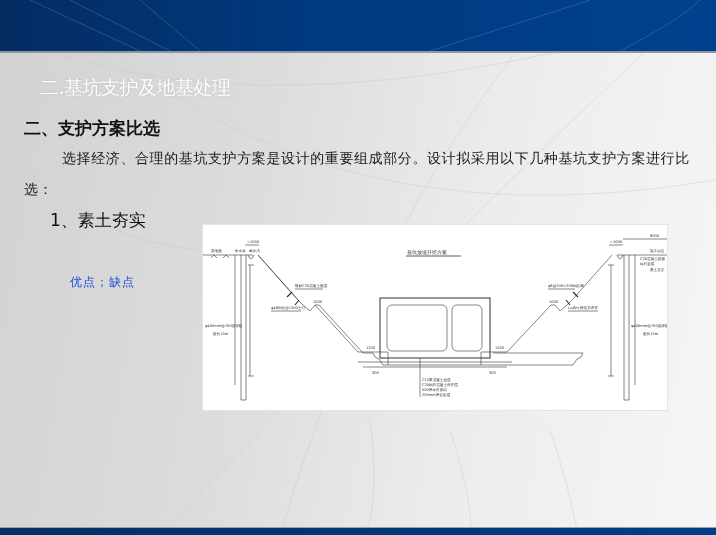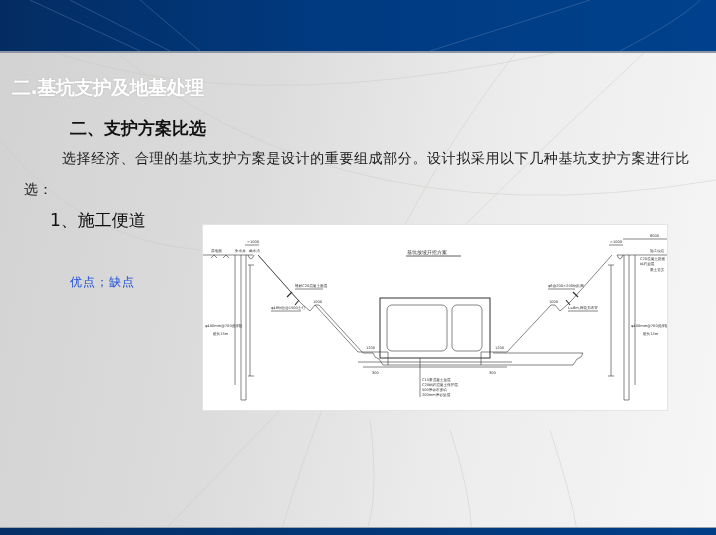--- a/index.html
+++ b/index.html
@@ -7,24 +7,24 @@
          font-family:"DejaVu Serif", "Liberation Serif", serif; }
   .bg { position:absolute; left:0; top:0; width:716px; height:535px;
         background: linear-gradient(100deg, #d2d2d2 0%, #dcdcdc 35%, #ececec 65%, #f6f6f6 100%); }
   .top-band { position:absolute; left:0; top:0; width:716px; height:51px;
         background: linear-gradient(90deg, #042c62 0%, #003a80 45%, #00418d 100%);
         border-bottom:2px solid #8d96a4; }
   .bottom-band { position:absolute; left:0; top:527px; width:716px; height:8px;
         background: linear-gradient(90deg, #052f66 0%, #003e88 100%);
         border-top:1px solid #9aa2ad; }
   .deco { position:absolute; left:0; top:0; width:716px; height:535px; pointer-events:none; }
-  .slide-title { position:absolute; left:12px; top:75px; font-size:19px; font-weight:bold;
+  .slide-title { position:absolute; left:40px; top:75px; font-size:19px; font-weight:normal;
         color:#ffffff; font-family:"DejaVu Sans", sans-serif; letter-spacing:-0.5px;
         text-shadow: 0 0 2px rgba(0,0,0,0.15); text-align: center; }
-  .section-heading { position:absolute; left:24px; top:117px; font-size:17px; font-weight:bold; color:#111;margin-left:46px; }
+  .section-heading { position:absolute; left:24px; top:117px; font-size:17px; font-weight:bold; color:#111; }
   .para { position:absolute; left:24px; top:143px; width:670px; font-size:14px; color:#1a1a1a;
         line-height:31px; text-indent:38px; letter-spacing:0.6px; }
   .item { position:absolute; left:50px; top:209px; font-size:17px; color:#111; }
   .item .num { font-family:"DejaVu Sans", sans-serif; }
   .pros { position:absolute; left:70px; top:274px; font-size:12px; color:#1d4ed8; letter-spacing:1px; }
   .drawing { position:absolute; left:203px; top:225px; width:464px; height:185px; background:#fff;
         box-shadow: 0 0 0 1px #e4e4e4; }
   .drawing svg { display:block; }
   .dtxt { font-family:"DejaVu Sans", sans-serif; font-size:3.6px; fill:#333; }
 </style>
@@ -58,21 +58,21 @@
   </svg>
 </div>
 
 <div class="slide-title">二.基坑支护及地基处理</div>
 
 <div class="section-heading">二、支护方案比选</div>
 
 <div class="para">选择经济、合理的基坑支护方案是设计的重要组成部分。设计拟采用以下几种基坑支护方案进行比选：</div>
 
 <div class="item">
-  <span class="num">1</span><span>、施工便道</span>
+  <span class="num">1</span><span>、素土夯实</span>
 </div>
 
 <div class="pros">优点；缺点</div>
 
 <div class="drawing">
   <svg width="464" height="185" viewBox="0 0 464 185">
     <g fill="none" stroke="#333" stroke-width="0.6">
 
       <line x1="0" y1="30" x2="50" y2="30"></line>
 

